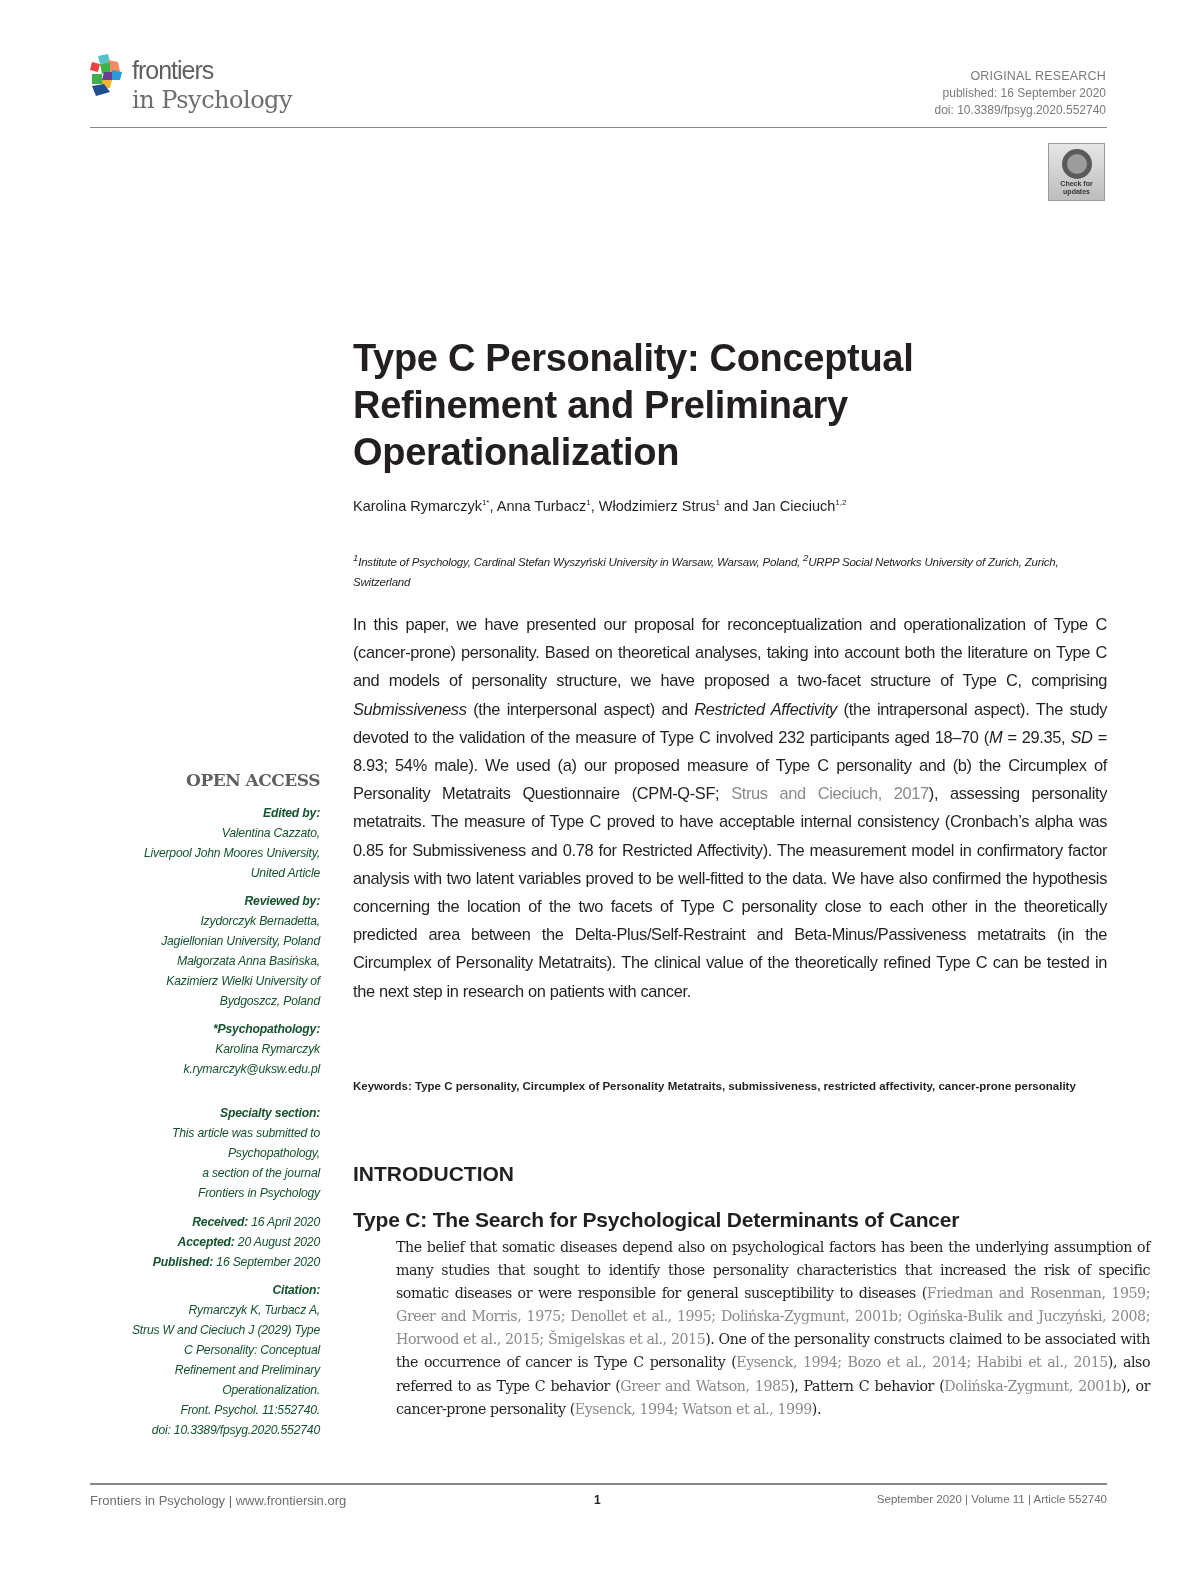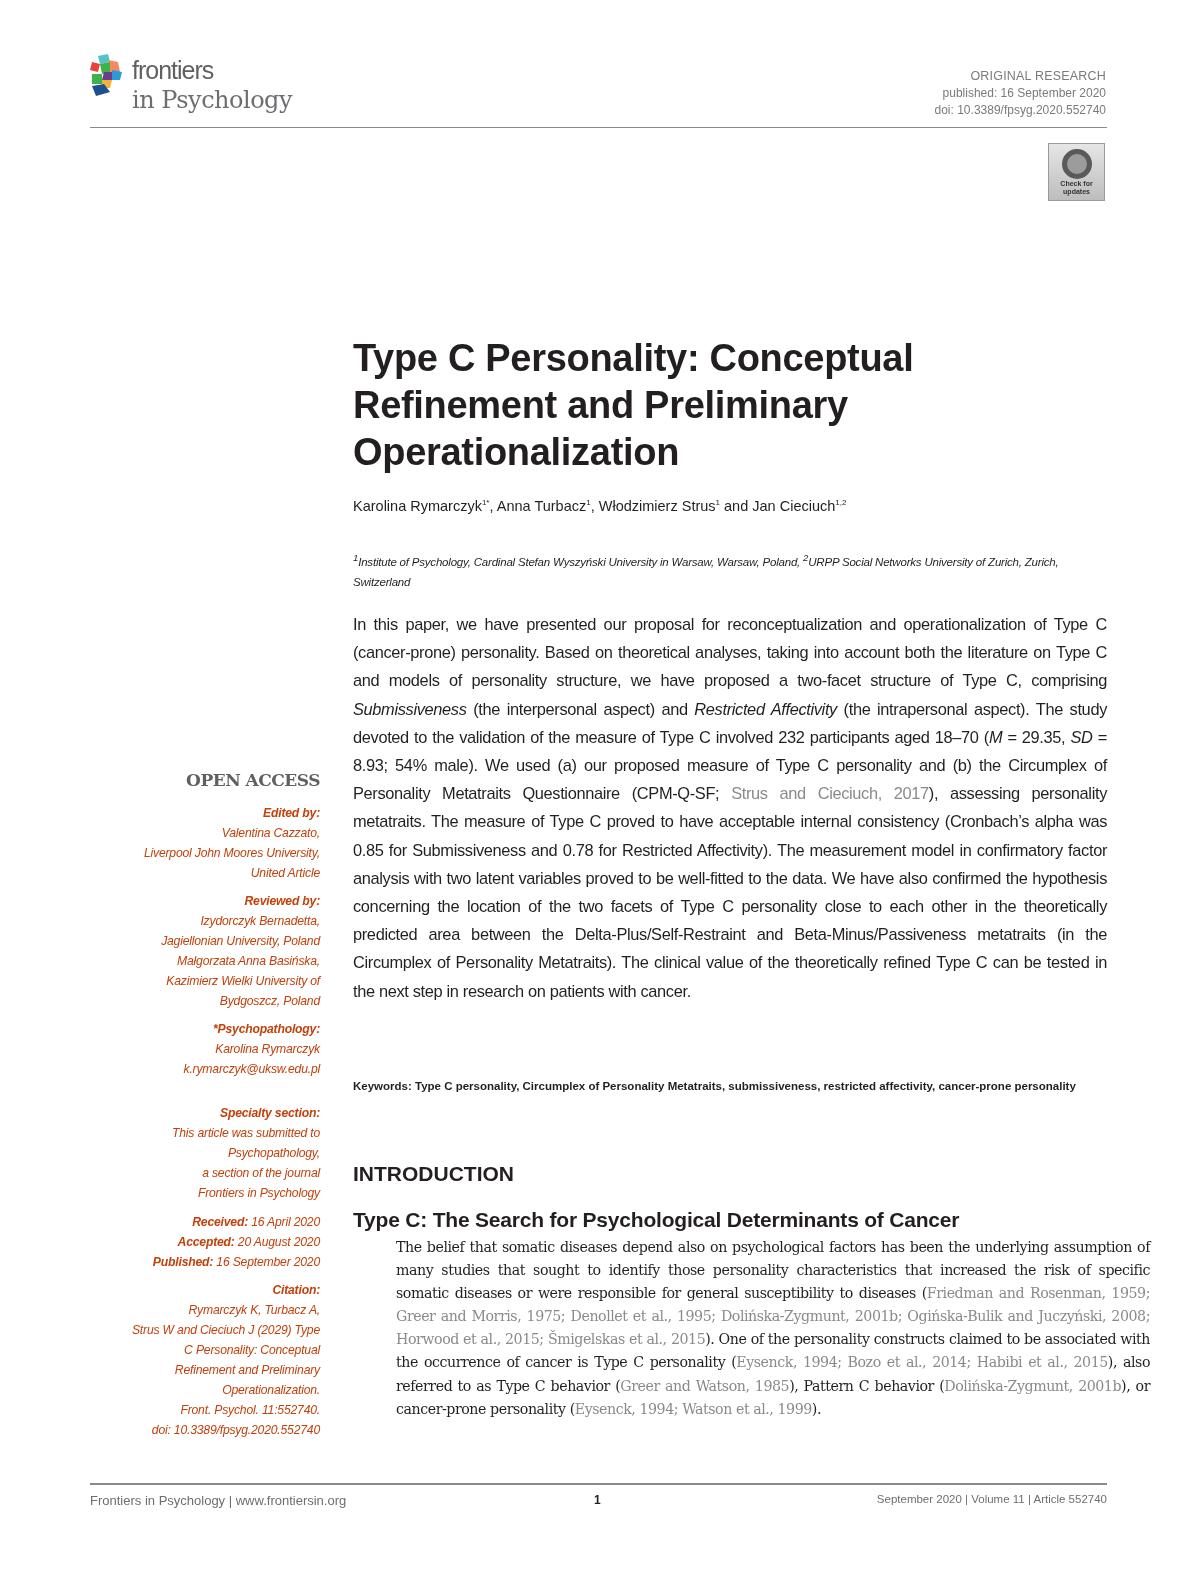--- a/index.html
+++ b/index.html
@@ -24,21 +24,21 @@
   .authors sup { font-size: 8px; }
   .affil { left: 353px; top: 540px; width: 740px; font-size: 11.5px; font-style: italic; line-height: 20px; color: #231f20; letter-spacing: -0.2px; margin-top: 8px; }
 
   
   .abstract { left: 353px; top: 610px; width: 754px; font-size: 16.4px; line-height: 28.2px; text-align: justify; color: #231f20; letter-spacing: -0.35px; }
   .abstract .cite { color: #8a8a8a; }
   .keywords { left: 353px; top: 1076px; width: 754px; font-size: 11.5px; line-height: 20px; font-weight: bold; text-align: justify; color: #231f20; }
 
   
   .open-access { left: 100px; top: 762px; width: 220px; text-align: right; font-family: "DejaVu Serif", serif; font-weight: bold; font-size: 17px; color: #5f6062; letter-spacing: -0.5px; margin-top: 8px; }
-  .side { left: 80px; width: 240px; text-align: right; font-size: 12.2px; line-height: 20px; font-style: italic; color: #c2410c; letter-spacing: -0.2px; }
+  .side { left: 80px; width: 240px; text-align: right; font-size: 12.2px; line-height: 20px; font-style: italic; color: #14532d; letter-spacing: -0.2px; }
   .side .lbl { font-weight: bold; }
 
   
   .intro-h { left: 353px; top: 1162px; font-size: 21px; font-weight: bold; color: #231f20; }
   .sub-h { left: 353px; top: 1208px; font-size: 21px; font-weight: bold; color: #231f20; letter-spacing: -0.2px; }
   .intro-body { left: 353px; top: 1236px; width: 754px; font-family: "DejaVu Serif", serif; font-size: 14.2px; line-height: 23.1px; text-align: justify; color: #231f20; letter-spacing: -0.45px; margin-left: 43px; }
   .intro-body .cite { color: #8a8a8a; }
 
   
   .footer-rule { left: 90px; top: 1483px; width: 1017px; height: 2px; background: #8a8a8a; }

